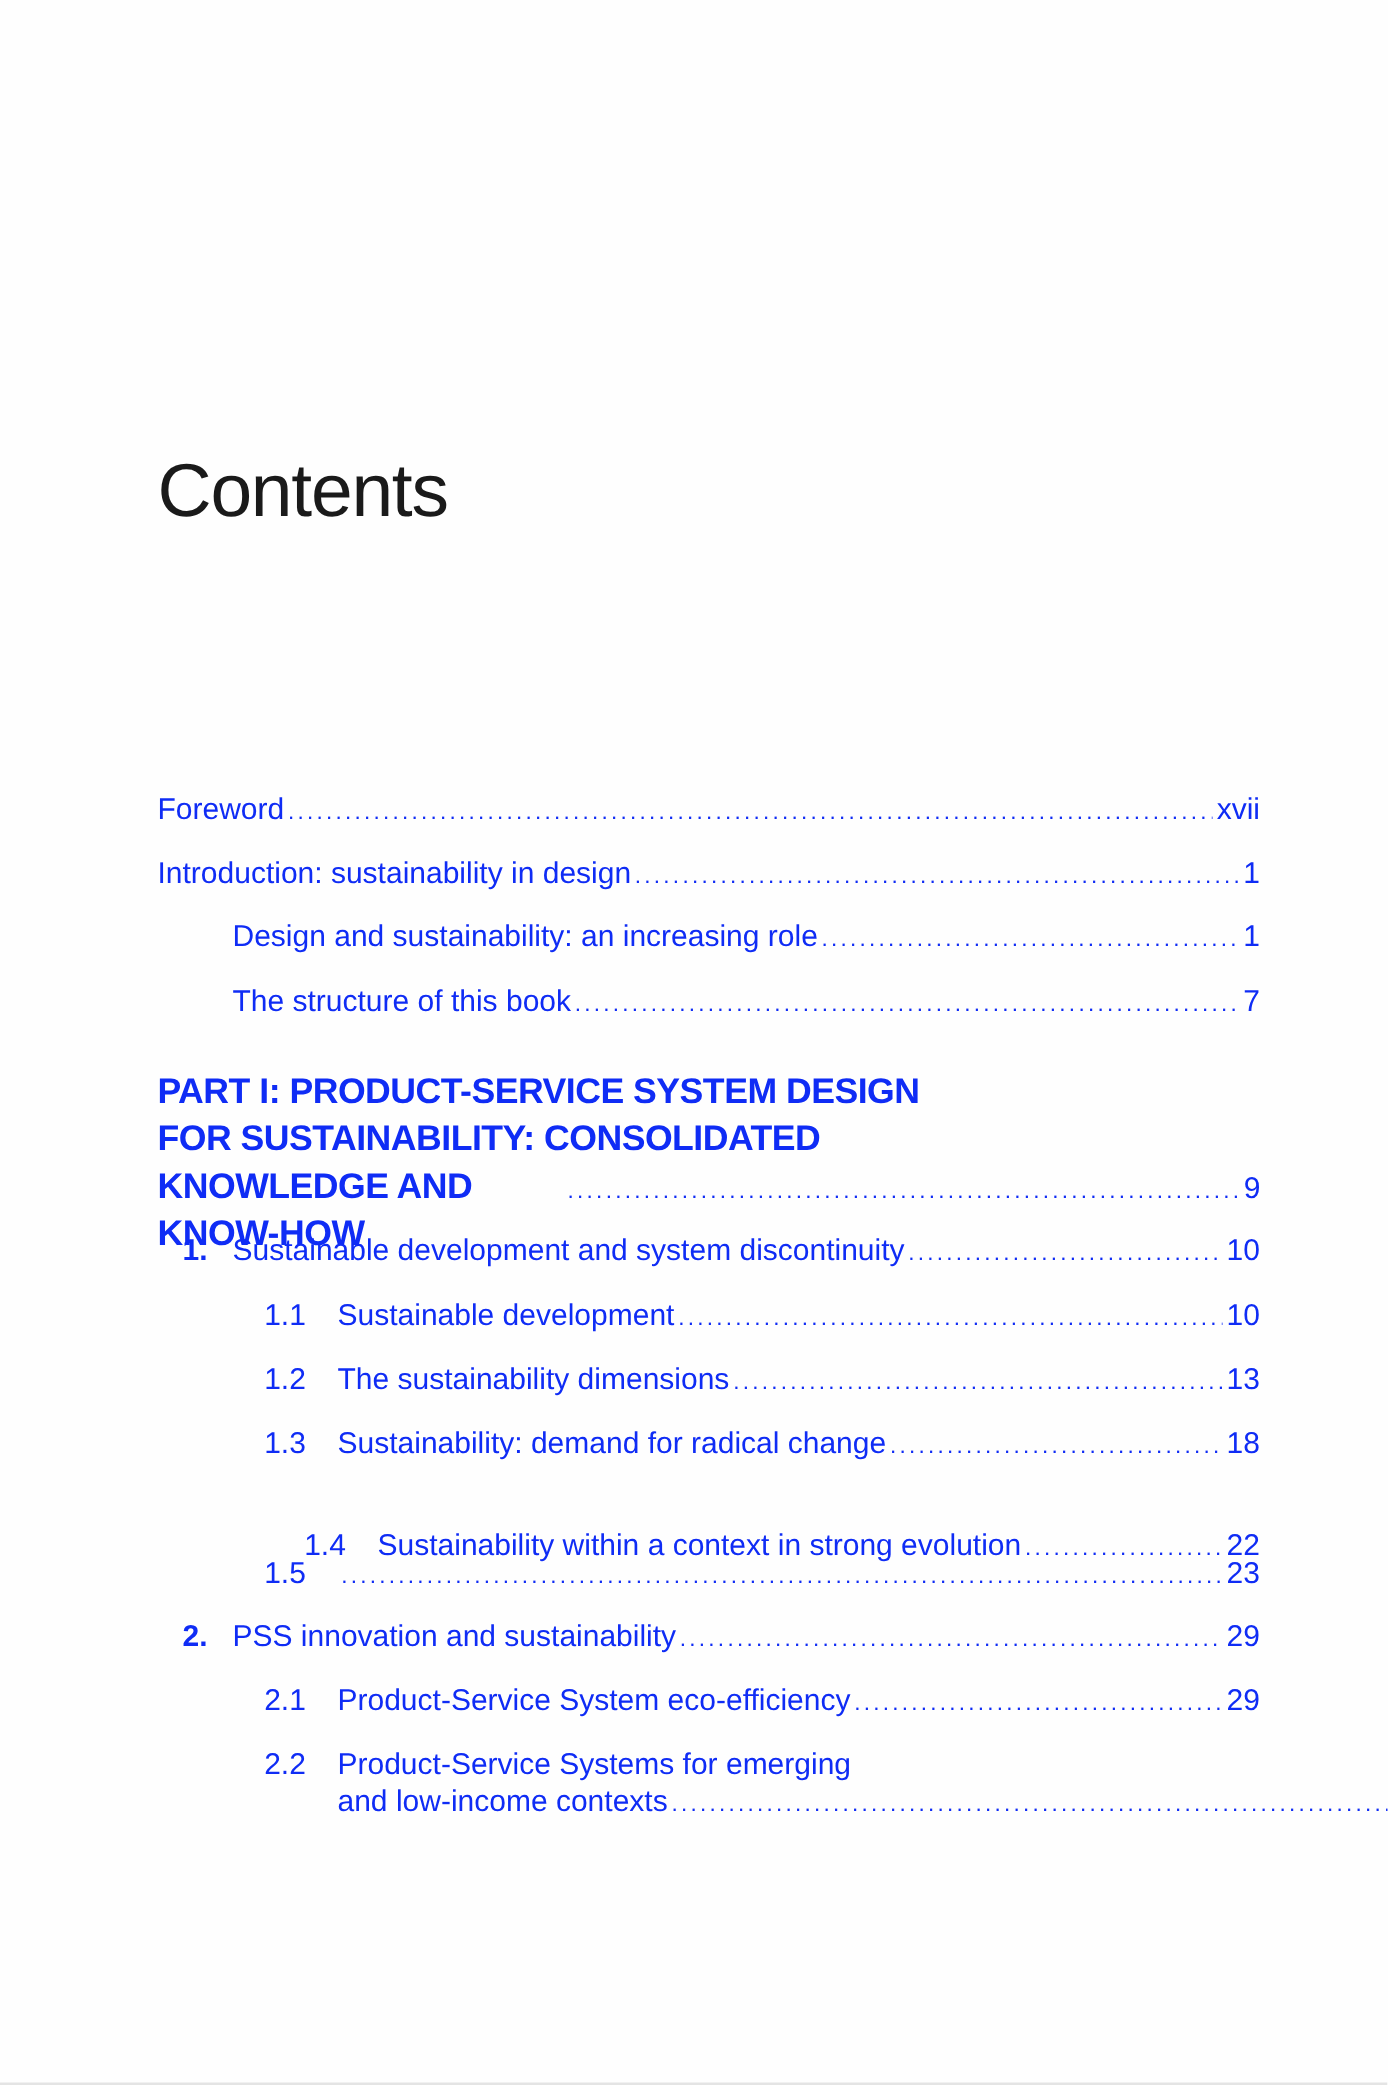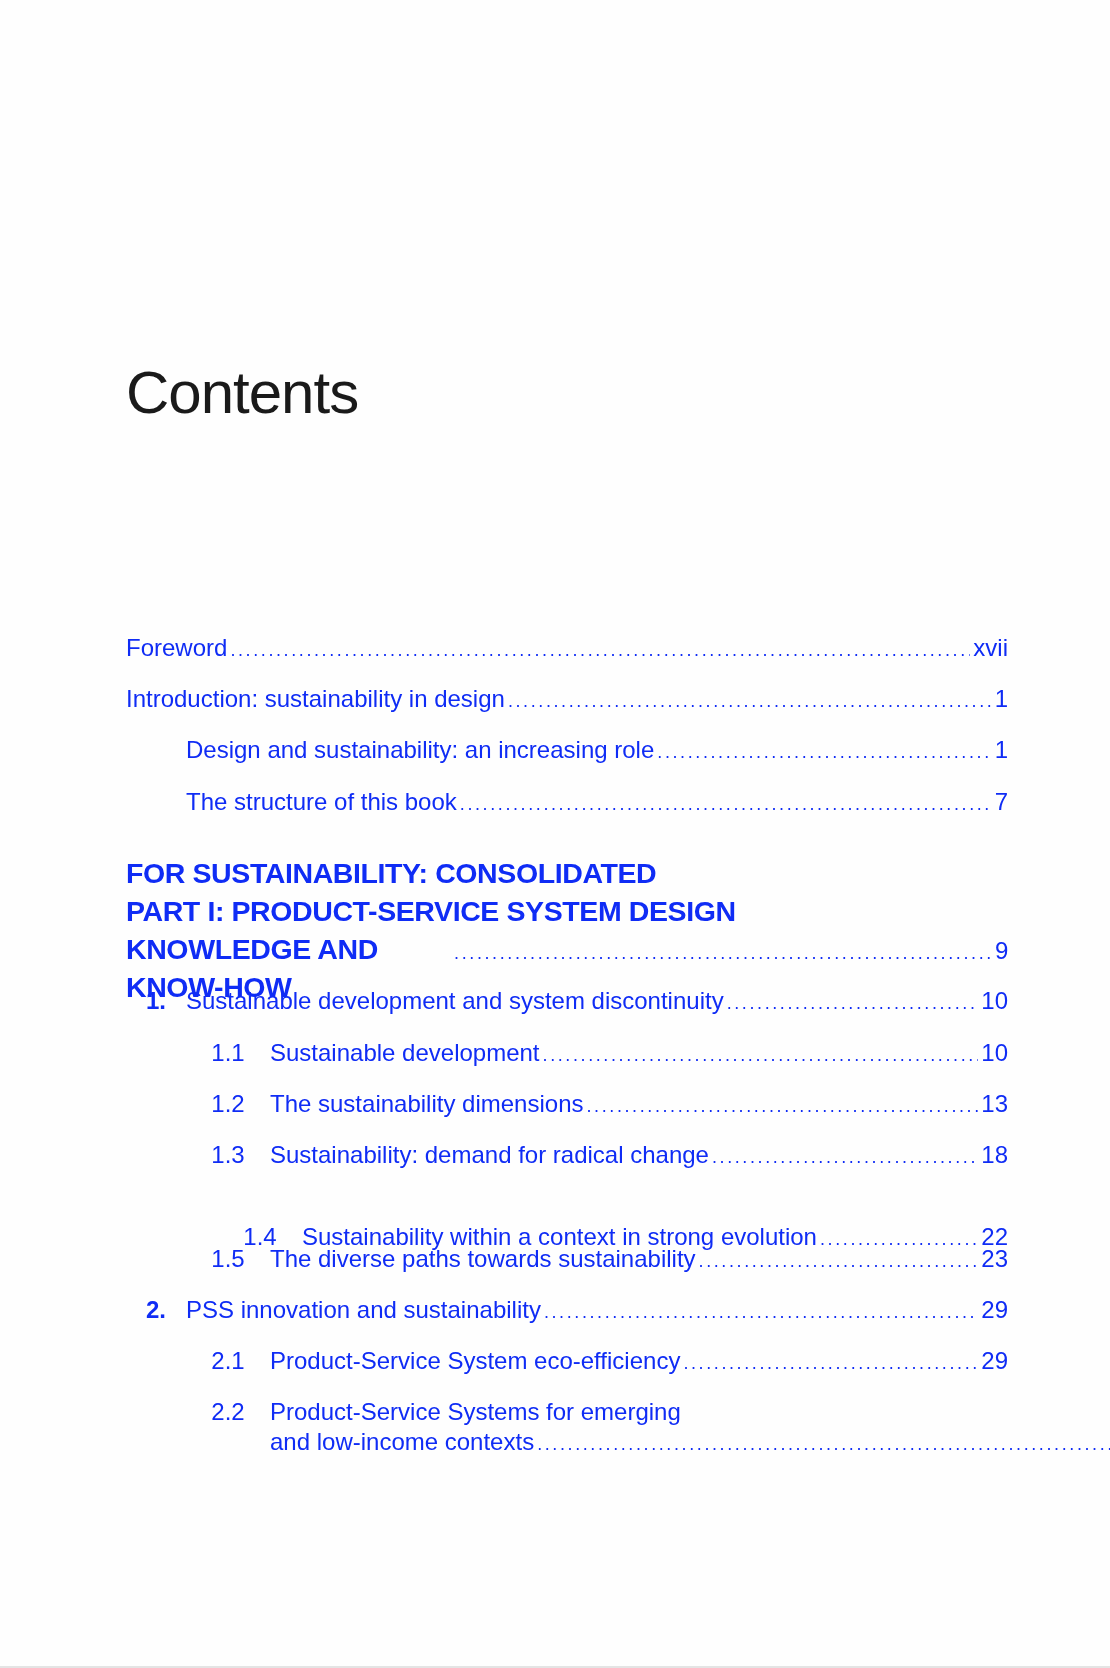--- a/index.html
+++ b/index.html
@@ -161,22 +161,22 @@
       <span class="page-num">1</span>
     </a>
 
     <a class="entry" style="left:186px; top:788px;">
       <span class="label">The structure of this book</span>
       <span class="leader"></span>
       <span class="page-num">7</span>
     </a>
 
     <a class="part" style="top:854px;">
+      <span class="line">PART I: PRODUCT-SERVICE SYSTEM DESIGN</span>
       <span class="line">FOR SUSTAINABILITY: CONSOLIDATED</span>
-      <span class="line">PART I: PRODUCT-SERVICE SYSTEM DESIGN</span>
       <span class="last-line">
         <span>KNOWLEDGE AND KNOW-HOW</span>
         <span class="leader"></span>
         <span class="page-num">9</span>
       </span>
     </a>
 
     <a class="entry" style="left:128px; top:987px;">
       <span class="num chapter">1.</span>
       <span class="label">Sustainable development and system discontinuity</span>
@@ -207,21 +207,20 @@
 
     <a class="entry" style="left:200px; top:1223px;margin-left:32px;">
       <span class="num section">1.4</span>
       <span class="label">Sustainability within a context in strong evolution</span>
       <span class="leader"></span>
       <span class="page-num">22</span>
     </a>
 
     <a class="entry" style="left:200px; top:1245px;">
       <span class="num section">1.5</span>
-      <span class="label">The diverse paths towards sustainability</span>
       <span class="leader"></span>
       <span class="page-num">23</span>
     </a>
 
     <a class="entry" style="left:128px; top:1296px;">
       <span class="num chapter">2.</span>
       <span class="label">PSS innovation and sustainability</span>
       <span class="leader"></span>
       <span class="page-num">29</span>
     </a>

